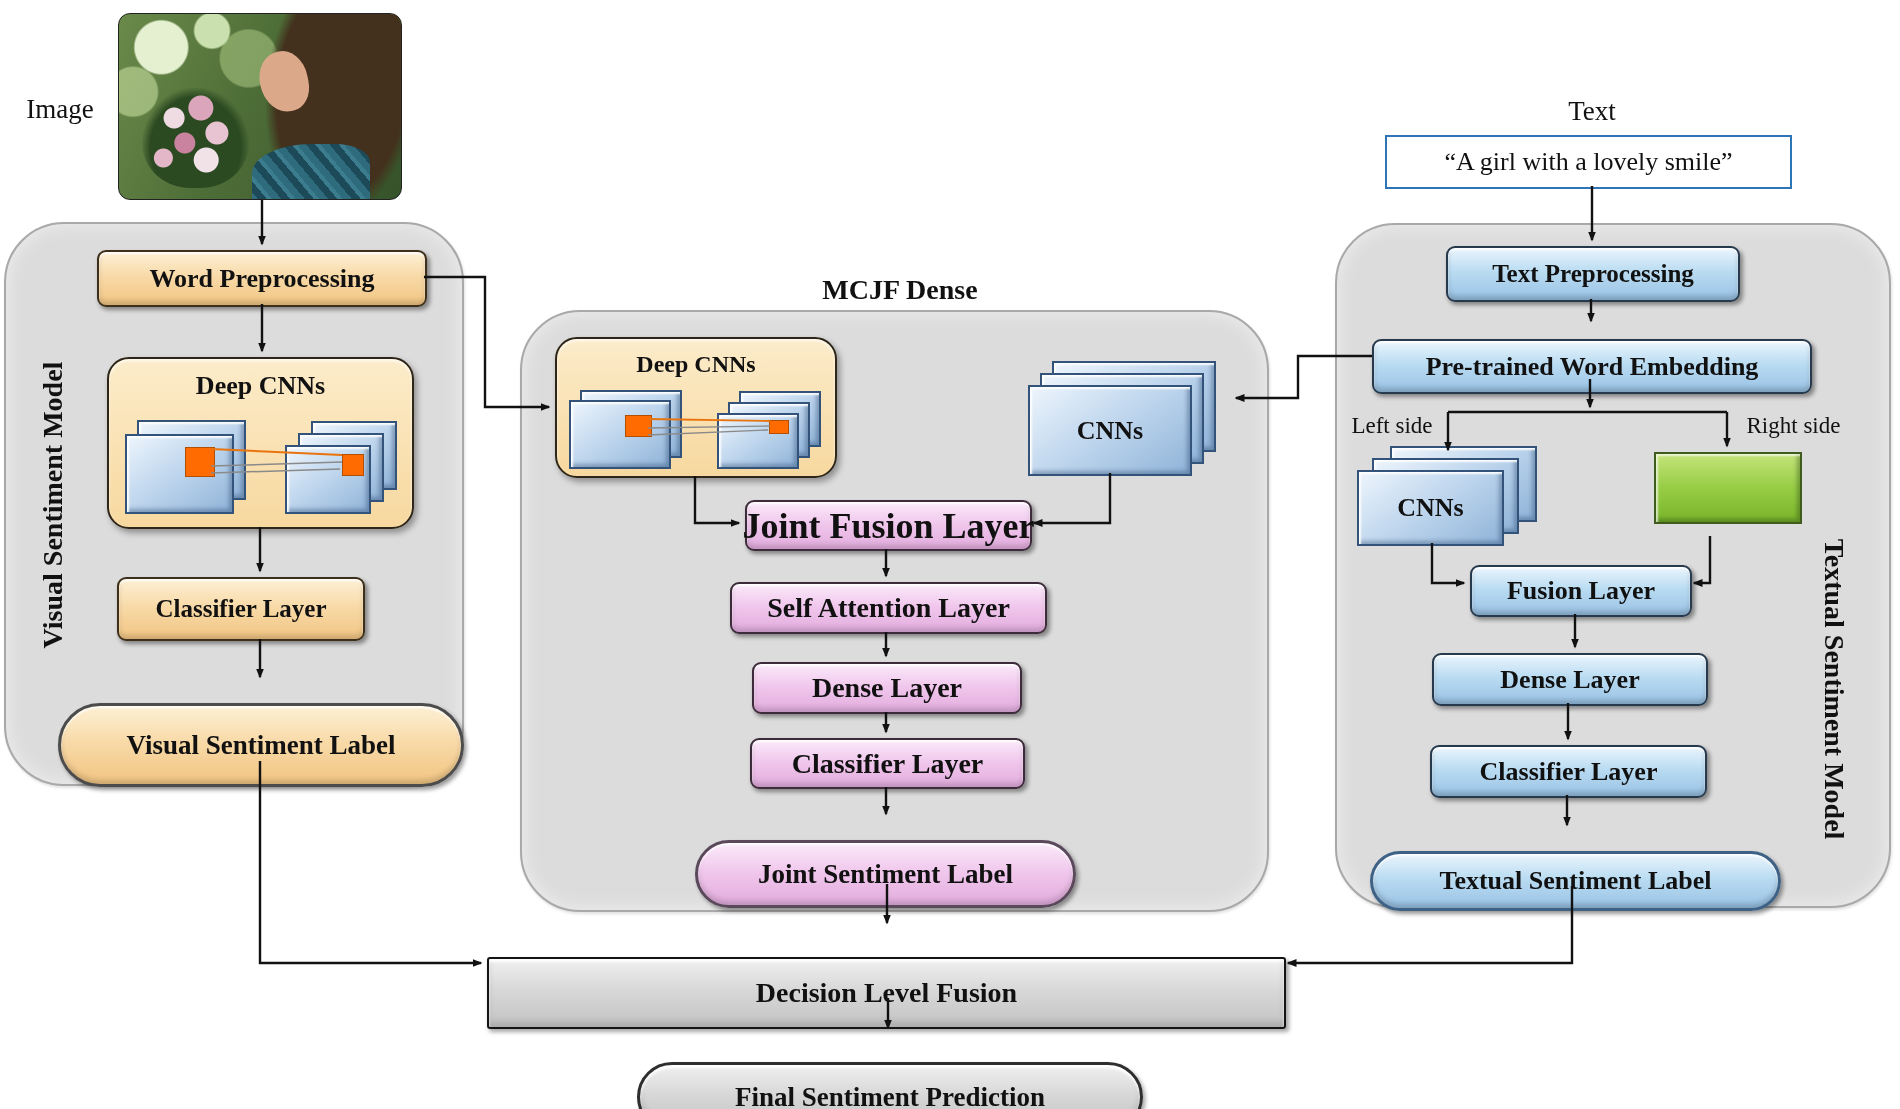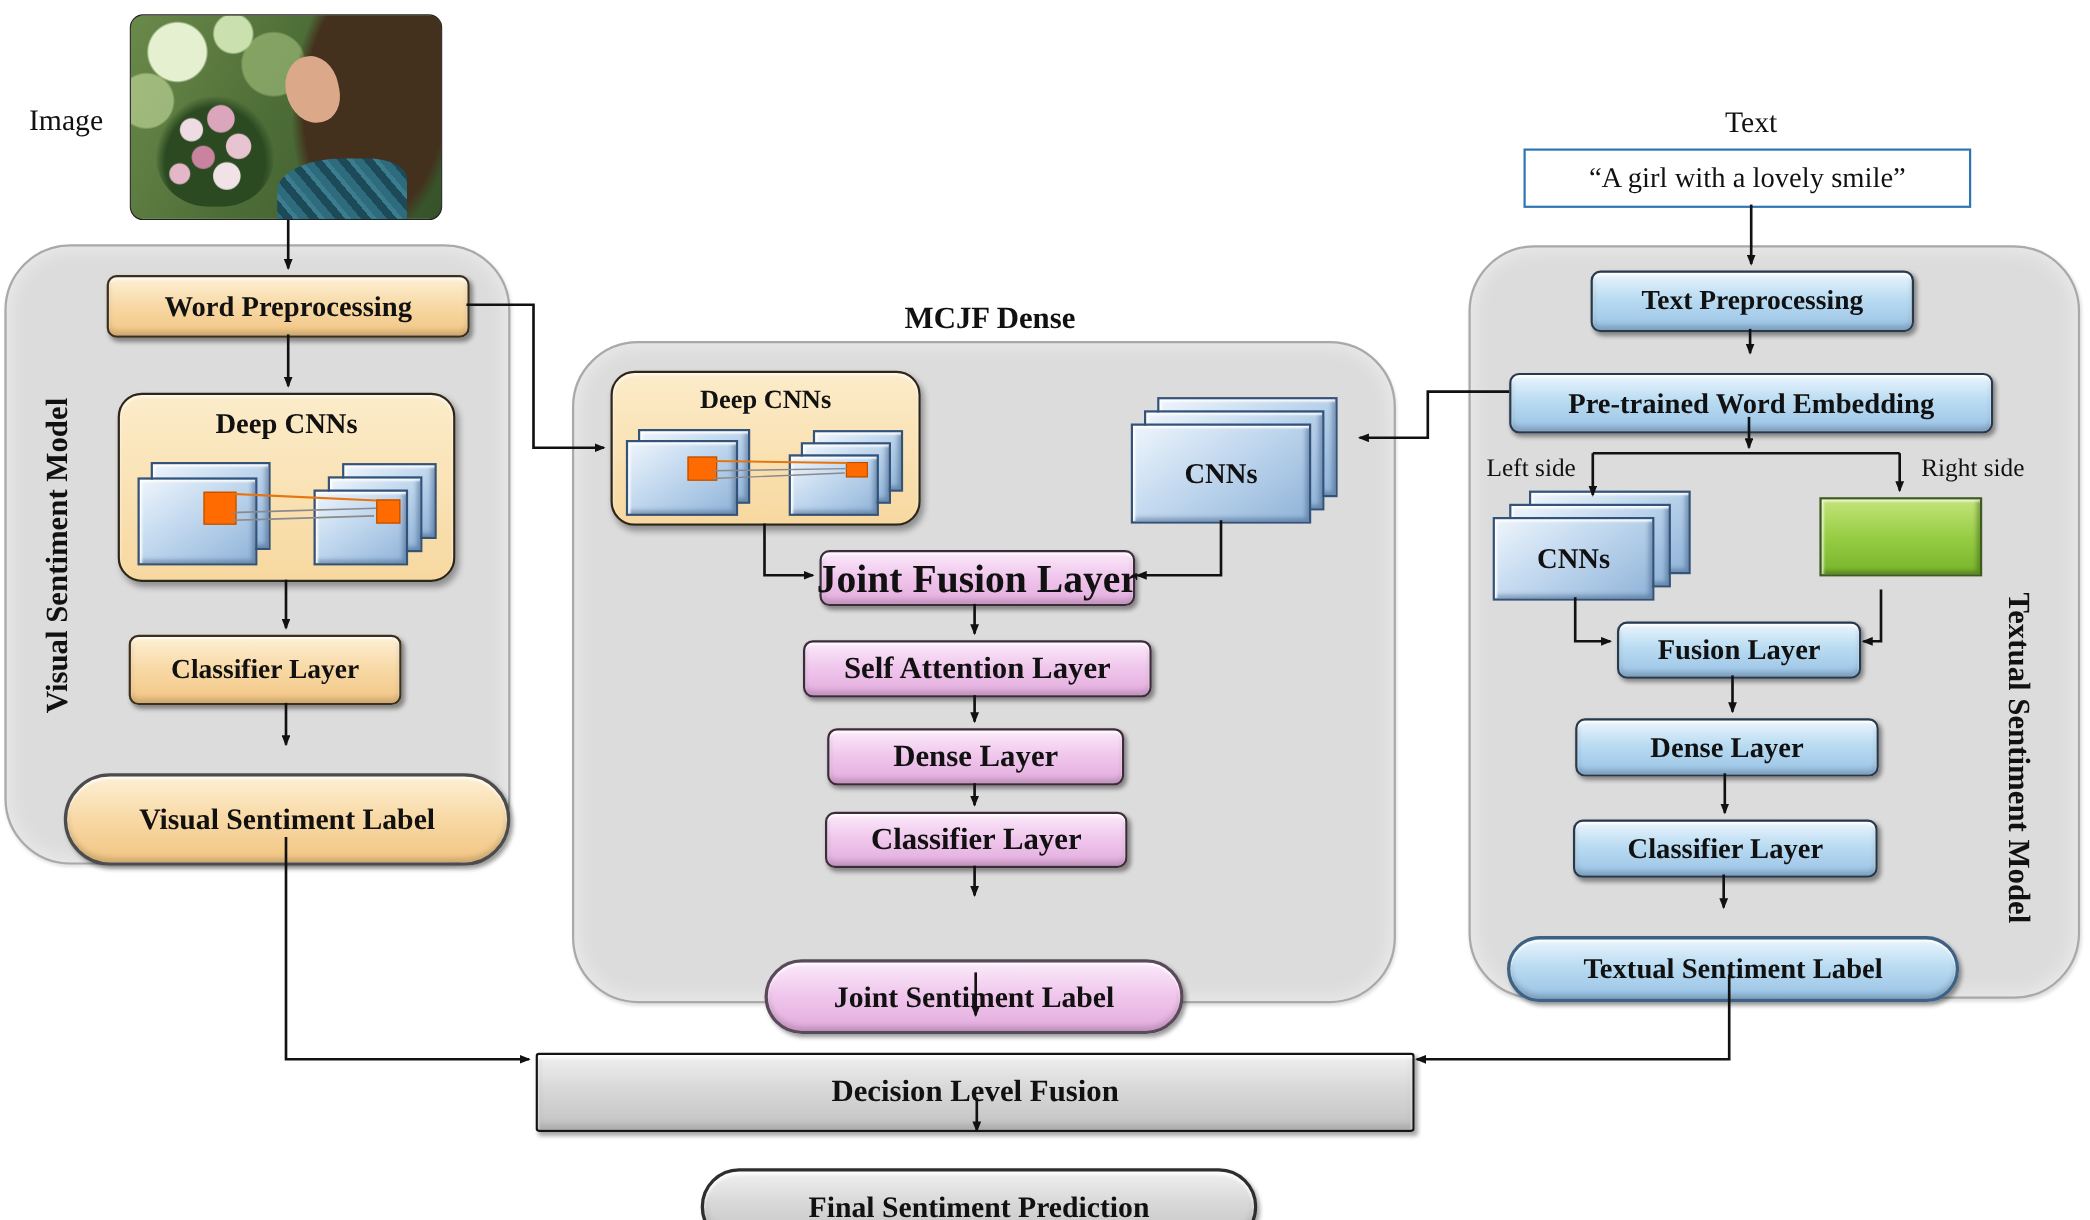--- a/index.html
+++ b/index.html
@@ -111,21 +111,21 @@
     <div class="cnn-layer" style="left:12px;top:12px;width:160px;height:87px;"></div>
     <div class="cnn-layer" style="left:0;top:24px;width:160px;height:87px;font-size:26px;">
       <span>CNNs</span>
     </div>
   </div>
 
   <div class="nd pink" style="left:745px;top:500px;width:283px;height:47px;font-size:36px;">Joint Fusion Layer</div>
   <div class="nd pink" style="left:730px;top:582px;width:313px;height:48px;font-size:28px;">Self Attention Layer</div>
   <div class="nd pink" style="left:752px;top:662px;width:266px;height:48px;font-size:28px;">Dense Layer</div>
   <div class="nd pink" style="left:750px;top:738px;width:271px;height:47px;font-size:28px;">Classifier Layer</div>
-  <div class="nd pink pill jsl-b" style="left:695px;top:852px;width:375px;height:62px;font-size:27px;">Joint Sentiment Label</div>
+  <div class="nd pink pill jsl-b" style="left:695px;top:820px;width:375px;height:62px;font-size:27px;">Joint Sentiment Label</div>
 
   <div class="nd blue" style="left:1446px;top:246px;width:290px;height:52px;font-size:25px;">Text Preprocessing</div>
   <div class="nd blue" style="left:1372px;top:327px;width:436px;height:51px;font-size:26px;margin-top:12px;">Pre-trained Word Embedding</div>
 
   <div class="plain" style="left:1337px;top:413px;width:110px;font-size:23px;">Left side</div>
   <div class="plain" style="left:1731px;top:413px;width:125px;font-size:23px;">Right side</div>
 
   <div class="abs" style="left:1357px;top:446px;width:176px;height:96px;z-index:4;">
     <div class="cnn-layer" style="left:33px;top:0;width:143px;height:72px;"></div>
     <div class="cnn-layer" style="left:15px;top:12px;width:143px;height:72px;"></div>

